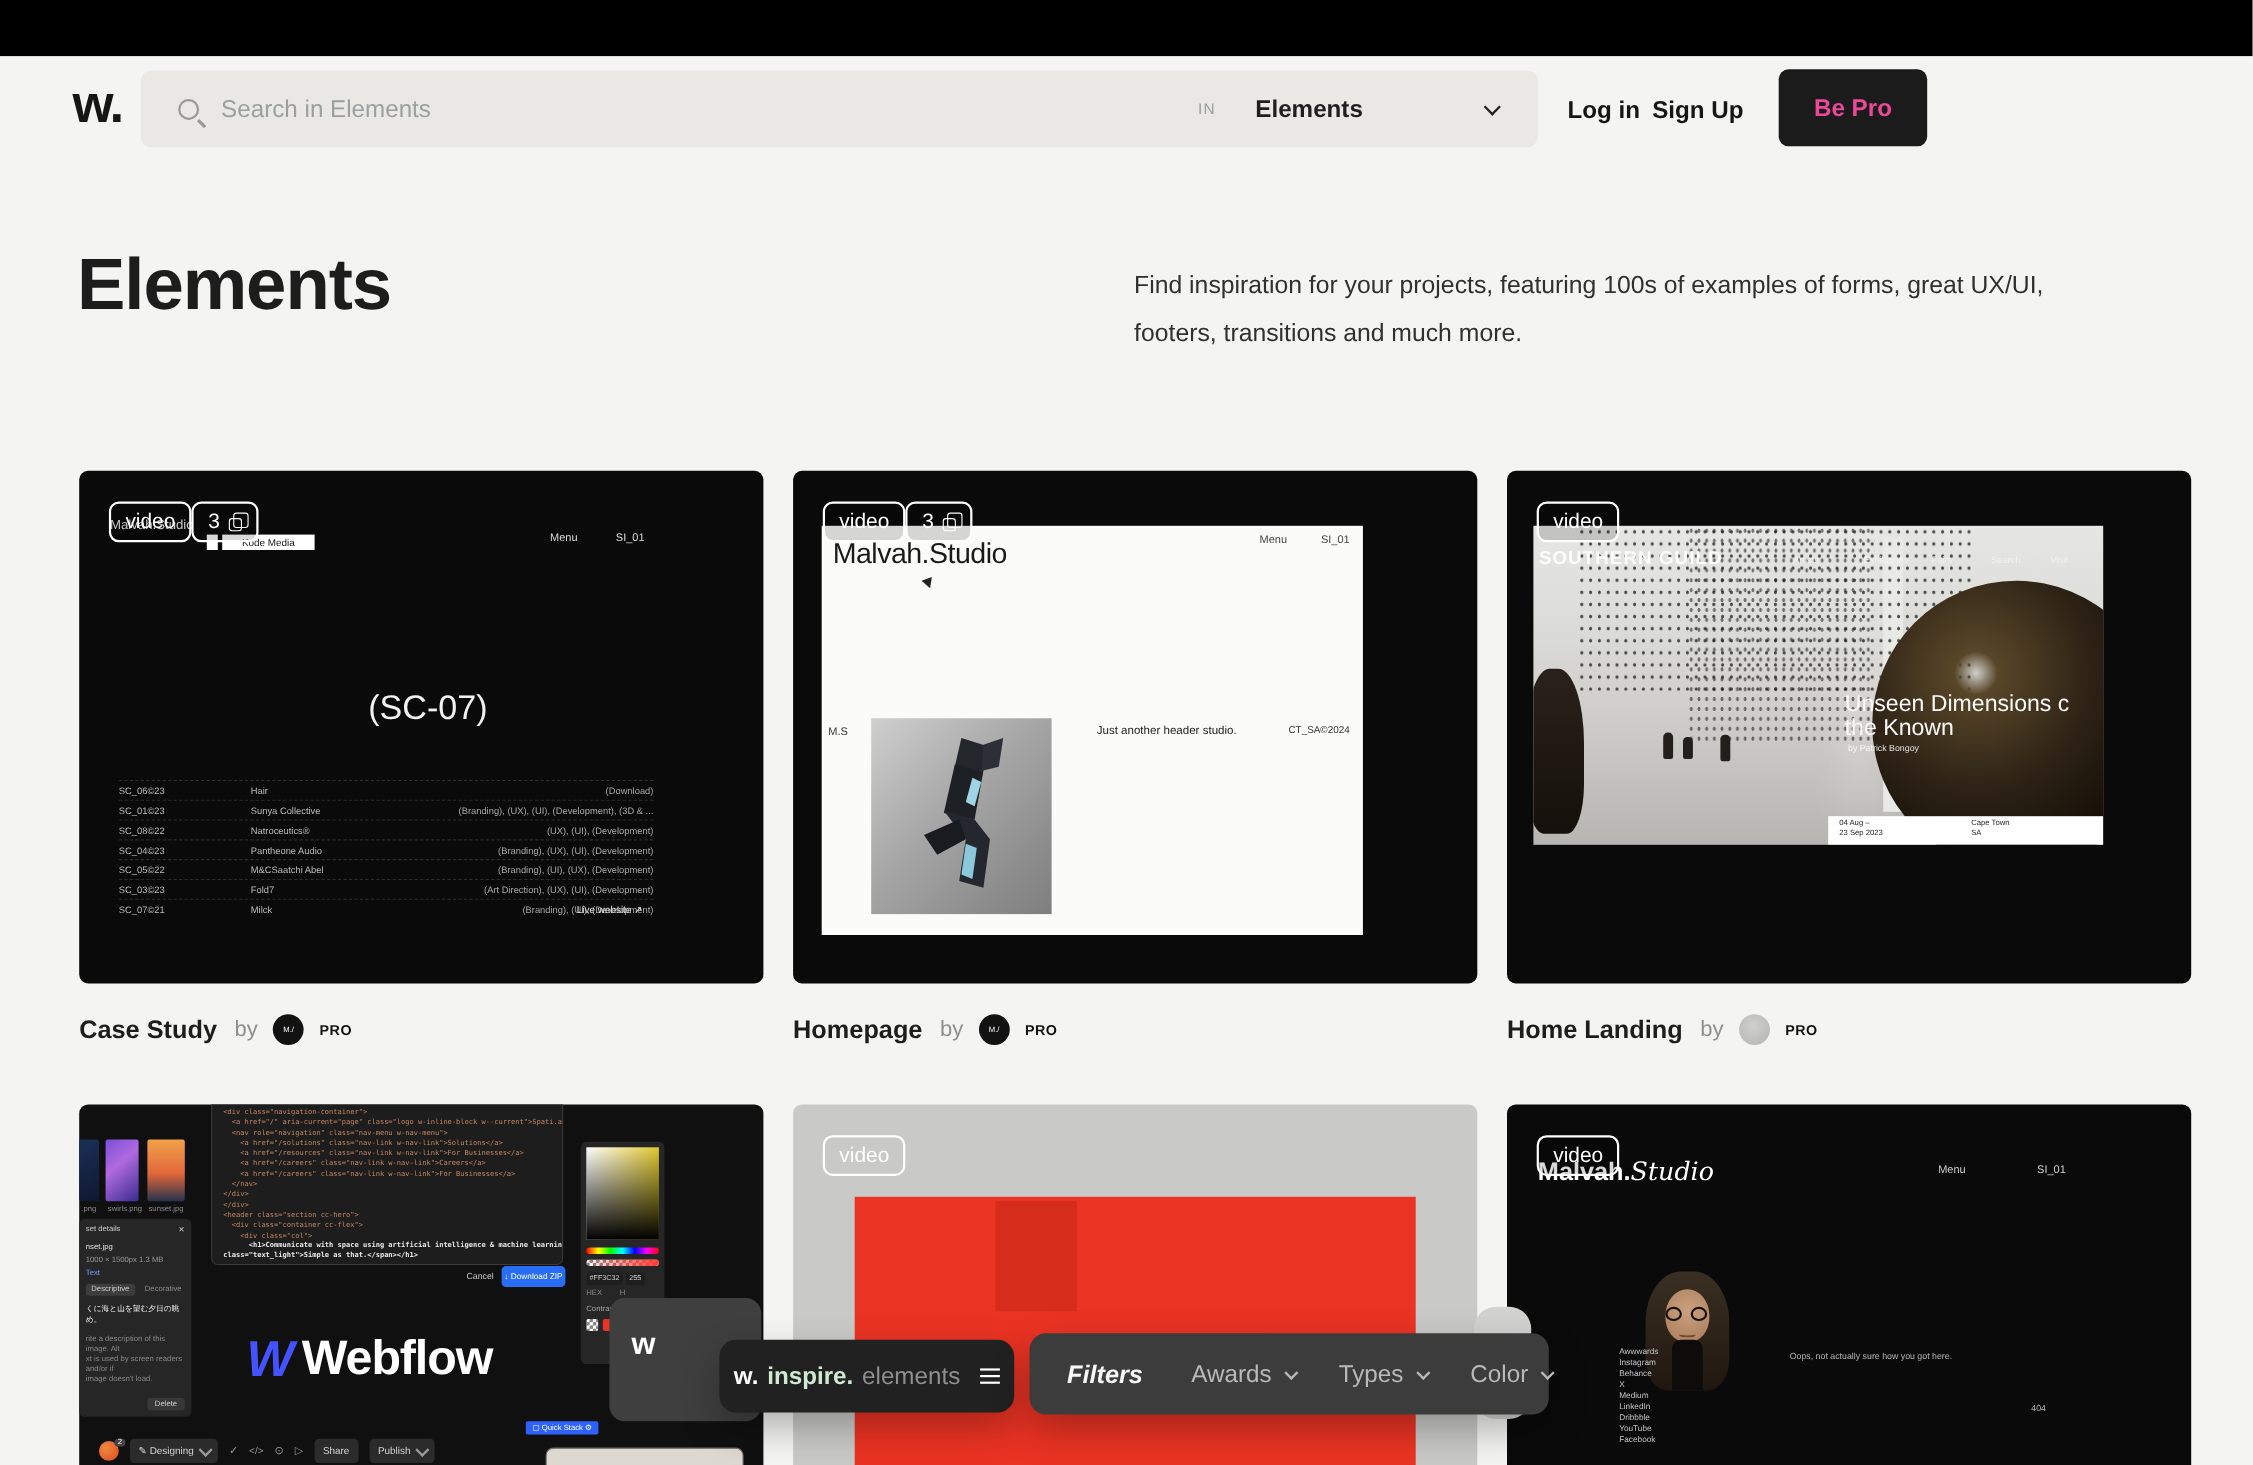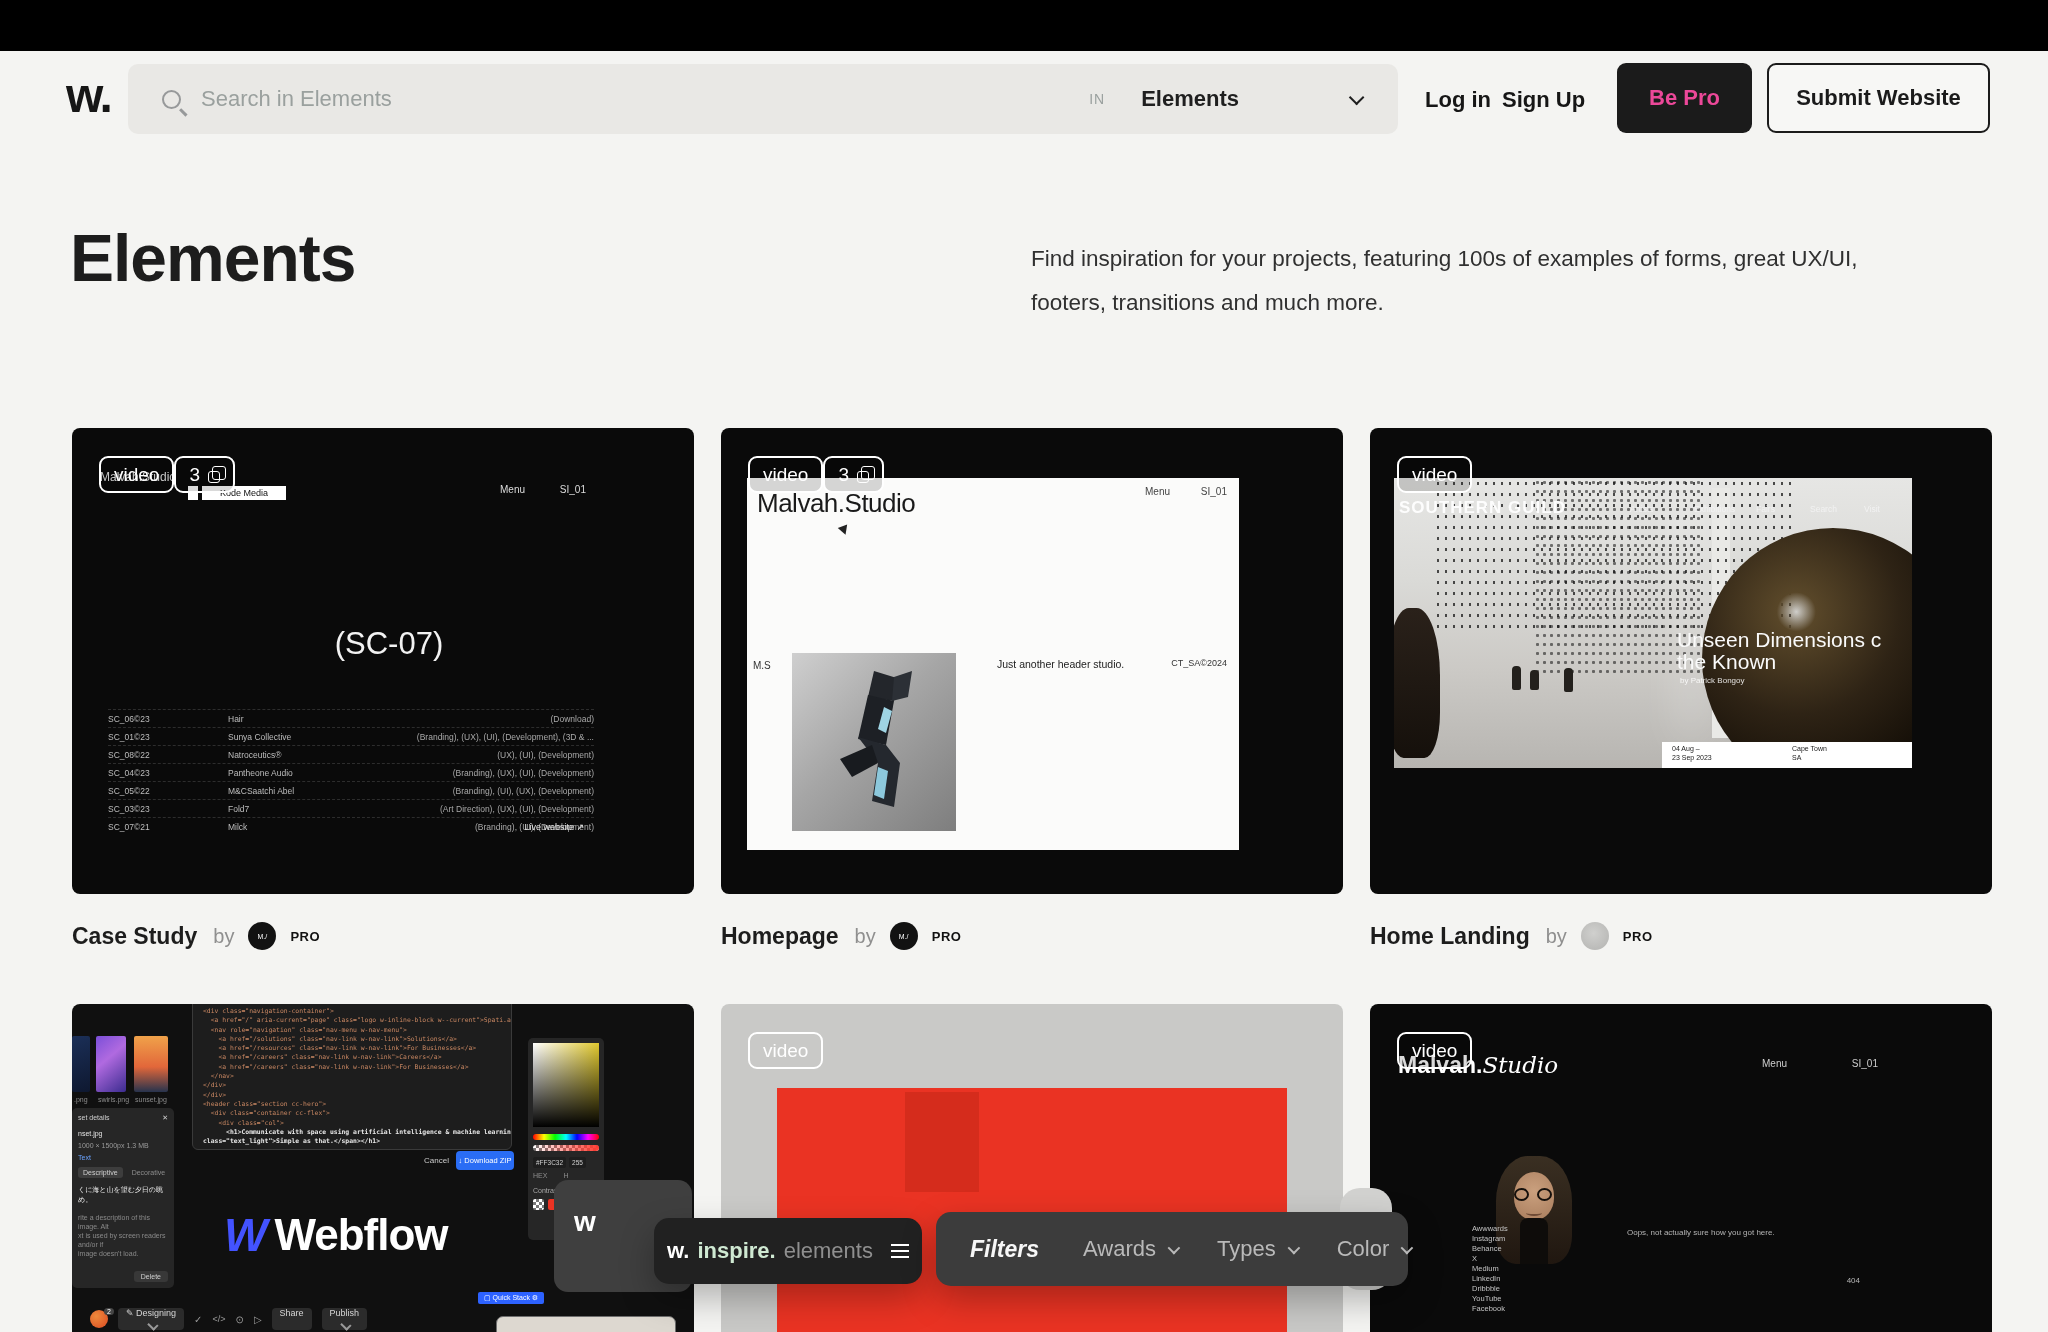--- a/index.html
+++ b/index.html
@@ -82,21 +82,21 @@
   .thumb-label { position:absolute; top:92px; font-size:7px; color:#8c8c8c; }
   .panel { position:absolute; background:#262626; border-radius:5px; }
   .t7 { font-size:7px; color:#cfcfcf; }
   .code-panel { position:absolute; left:120px; top:-6px; width:320px; height:152px; background:#1d1d1d; border:1px solid #3a3a3a; border-radius:6px; padding:8px 0 0 10px; overflow:hidden; }
   .code-line { font-family:"DejaVu Sans Mono", monospace; font-size:6.4px; line-height:9.3px; color:#c98762; white-space:pre; }
   .code-line:nth-child(n+14) { color:#e9e9e9; font-weight:bold; }
   .btn-blue { background:#2a6df5; color:#fff; border-radius:4px; font-size:7.5px; display:flex; align-items:center; justify-content:center; }
   .wf-mark { font-size:46px; font-weight:800; font-style:italic; color:#4353ff; letter-spacing:-3px; }
   .wf-name { font-size:44px; font-weight:700; color:#fff; letter-spacing:-1px; margin-left:10px; }
   .checker { background-image:linear-gradient(45deg,#777 25%,transparent 25%,transparent 75%,#777 75%),linear-gradient(45deg,#777 25%,#fff 25%,#fff 75%,#777 75%); background-size:6px 6px; background-position:0 0,3px 3px; }
-  .tb-box { height:22px; background:#2b2b2b; border-radius:4px; color:#d6d6d6; font-size:9px; display:flex; align-items:center; padding:0 8px; gap:5px;flex-direction:column; }
+  .tb-box { height:22px; background:#2b2b2b; border-radius:4px; color:#d6d6d6; font-size:9px; display:flex; align-items:center; padding:0 8px; gap:5px; }
 
   
   .c6-logo { position:absolute; left:28px; top:48px; color:#fff; font-size:23px; }
   .c6-logo .main { font-weight:700; }
   .c6-logo .script { font-family:"DejaVu Serif", serif; font-style:italic; font-weight:400; }
   .c6-small { position:absolute; font-size:10px; color:#cfcfcf; }
   .soc { font-size:7.5px; color:#c4c4c4; line-height:10px; }
 
   
   .caption { position:absolute; top:916px; height:40px; display:flex; align-items:center; }
@@ -133,21 +133,20 @@
   <div class="searchbar">
     <span class="mag"></span>
     <input class="search-input" placeholder="Search in Elements" style="">
     <span class="scope-label">IN</span>
     <span class="scope-value">Elements</span>
     <span class="chev"></span>
   </div>
   <div class="hlink" style="left:1425px;">Log in</div>
   <div class="hlink" style="left:1502px;">Sign Up</div>
   <div class="btn-dark">Be Pro</div>
-  <div class="btn-outline">Submit Website</div>
 
   <h1 class="hero-title">Elements</h1>
   <p class="hero-desc">Find inspiration for your projects, featuring 100s of examples of forms, great UX/UI, footers, transitions and much more.</p>
 
   <div class="card" style="left:72px; top:428px;">
     <div class="badge-row">
       <span class="pill-badge">video</span>
       <span class="pill-badge">
           <span>3</span>
           <span class="copy-ic"></span>

